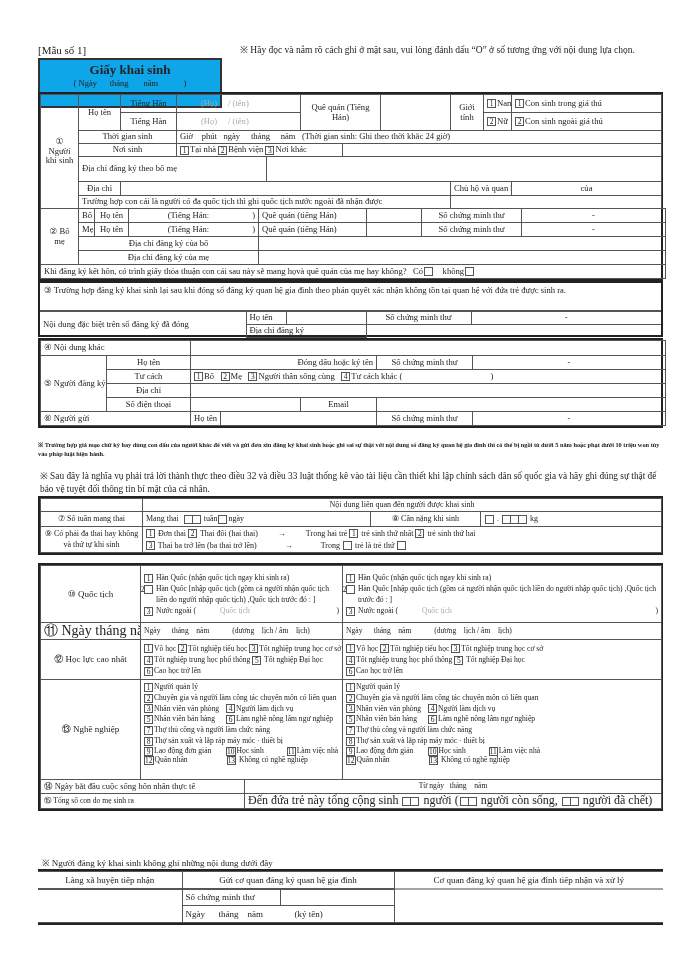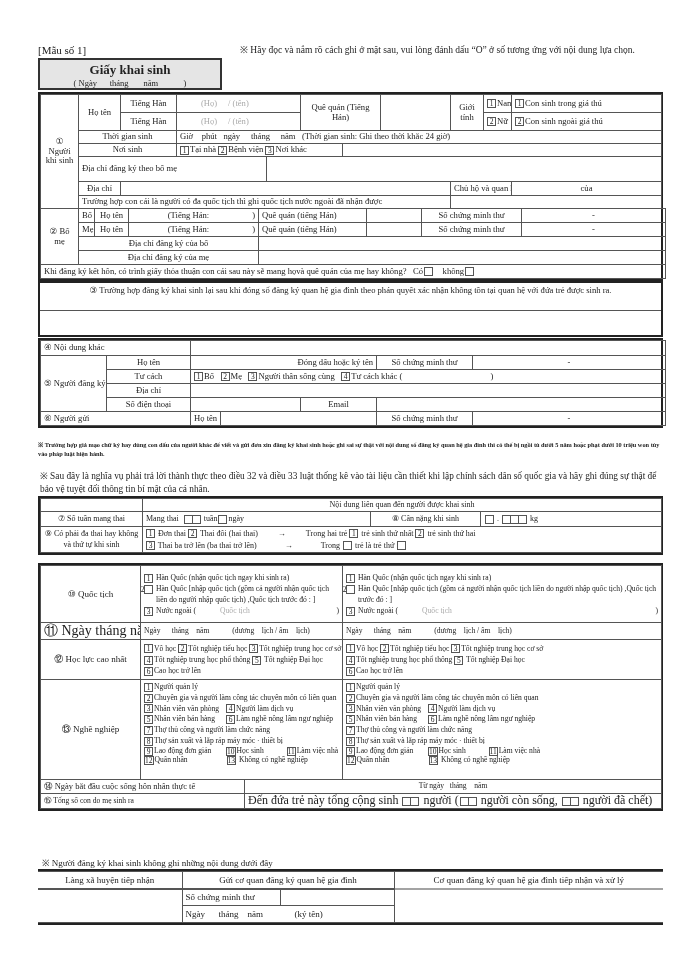--- a/index.html
+++ b/index.html
@@ -13,21 +13,21 @@
 .bx{display:inline-block;border:1px solid #555;font-size:7.5px;line-height:8px;min-width:9px;height:9px;text-align:center;margin-right:1px;vertical-align:middle;}
 .sq{display:inline-block;border:1px solid #555;width:9px;height:9px;vertical-align:middle;margin:0 1px;}
 .thick{border:2px solid #222;}
 .wrap{white-space:normal;}
 </style>
 </head>
 <body>
 
 <div class="abs" style="left:38px;top:44px;font-size:11px;">[Mẫu số 1]</div>
 
-<div class="abs" style="left:38px;top:58px;width:184px;height:32px;background:#e5e5e5;border:2px solid #333;">
+<div class="abs" style="left:38px;top:58px;width:184px;height:50px;background:#0ea5e9;border:2px solid #333;">
   <div class="c" style="font-weight:bold;font-size:13px;margin-top:2px;">Giấy khai sinh</div>
   <div class="c" style="font-size:8.5px;white-space:pre;">( Ngày      tháng       năm            )</div>
 </div>
 <div class="abs wrap" style="left:240px;top:44px;width:425px;font-size:9.5px;line-height:1.35;">※  Hãy đọc và nắm rõ cách ghi ở mặt sau, vui lòng đánh dấu “O” ở số tương ứng với nội dung lựa chọn.</div>
 
 <div class="abs thick" style="left:38px;top:92px;width:625px;">
 <table>
 <colgroup>
         <col style="width:38px">
         <col style="width:42px">
@@ -133,21 +133,43 @@
     <span>Khi đăng ký kết hôn, có trình giấy thỏa thuận con cái sau này sẽ mang họvà quê quán của mẹ hay không?</span>&nbsp;&nbsp;
     <span>Có</span><span class="sq"></span>&nbsp;&nbsp;&nbsp;
     <span>không</span><span class="sq"></span>
   </td>
 </tr>
 </tbody>
     </table>
 </div>
 
 <div class="abs thick" style="left:38px;top:281px;width:625px;height:56px;">
-  <div class="wrap" style="padding:2px 4px;line-height:1.3;height:28px;border-bottom:1px solid #555;text-align:center;">③  Trường hợp đăng ký khai sinh lại sau khi đóng sổ đăng ký quan hệ gia đình theo phán quyết xác nhận không tồn tại quan hệ với đứa trẻ được sinh ra.</div>
+  <div class="wrap" style="padding:2px 4px;line-height:1.3;height:28px;border-bottom:1px solid #555;">③  Trường hợp đăng ký khai sinh lại sau khi đóng sổ đăng ký quan hệ gia đình theo phán quyết xác nhận không tồn tại quan hệ với đứa trẻ được sinh ra.</div>
+  <table>
+    <colgroup>
+        <col style="width:206px">
+        <col style="width:40px">
+        <col style="width:80px">
+        <col style="width:105px">
+        <col style="width:190px">
+      </colgroup>
+    <tbody>
+        <tr style="height:13px">
+      <td rowspan="2" style="border-left:none;border-bottom:none">Nội dung đặc biệt trên sổ đăng ký đã đóng</td>
+      <td>Họ tên</td>
+      <td></td>
+      <td class="c">Số chứng minh thư</td>
+      <td class="c" style="border-right:none">-</td>
+    </tr>
+    <tr style="height:13px">
+      <td colspan="2">Địa chỉ đăng ký</td>
+      <td colspan="2" style="border-right:none;border-bottom:none"></td>
+    </tr>
+  </tbody>
+    </table>
 </div>
 
 <div class="abs thick" style="left:38px;top:338px;width:625px;">
 <table>
 <colgroup>
         <col style="width:66px">
         <col style="width:84px">
         <col style="width:30px">
         <col style="width:80px">
         <col style="width:76px">

